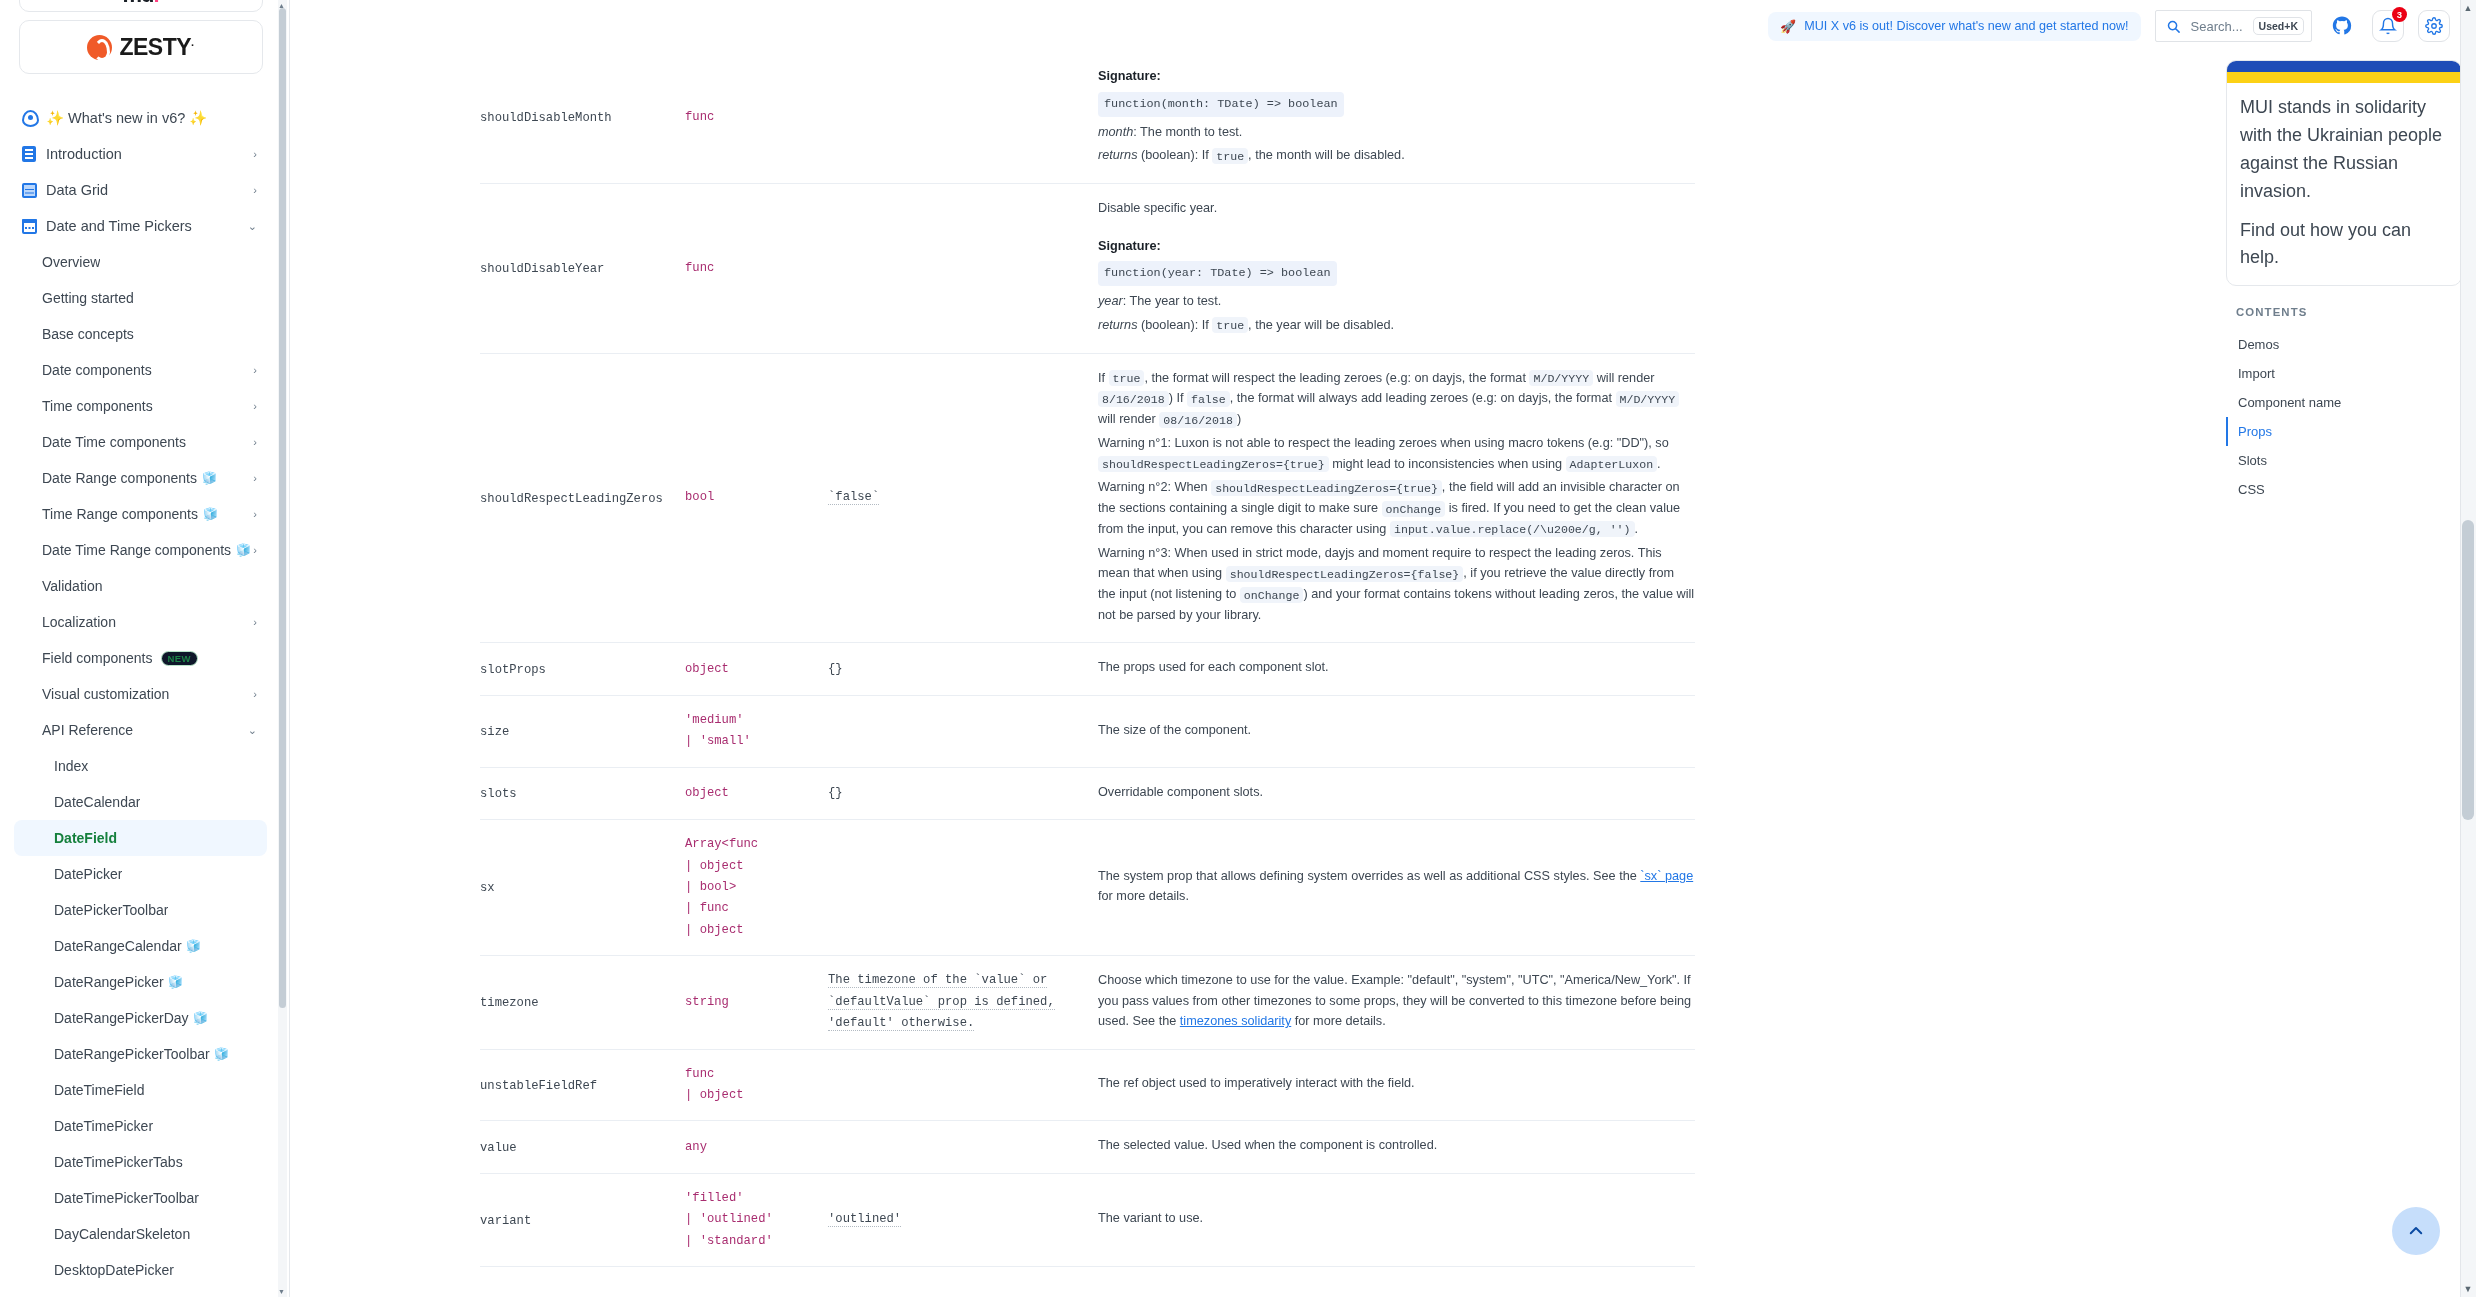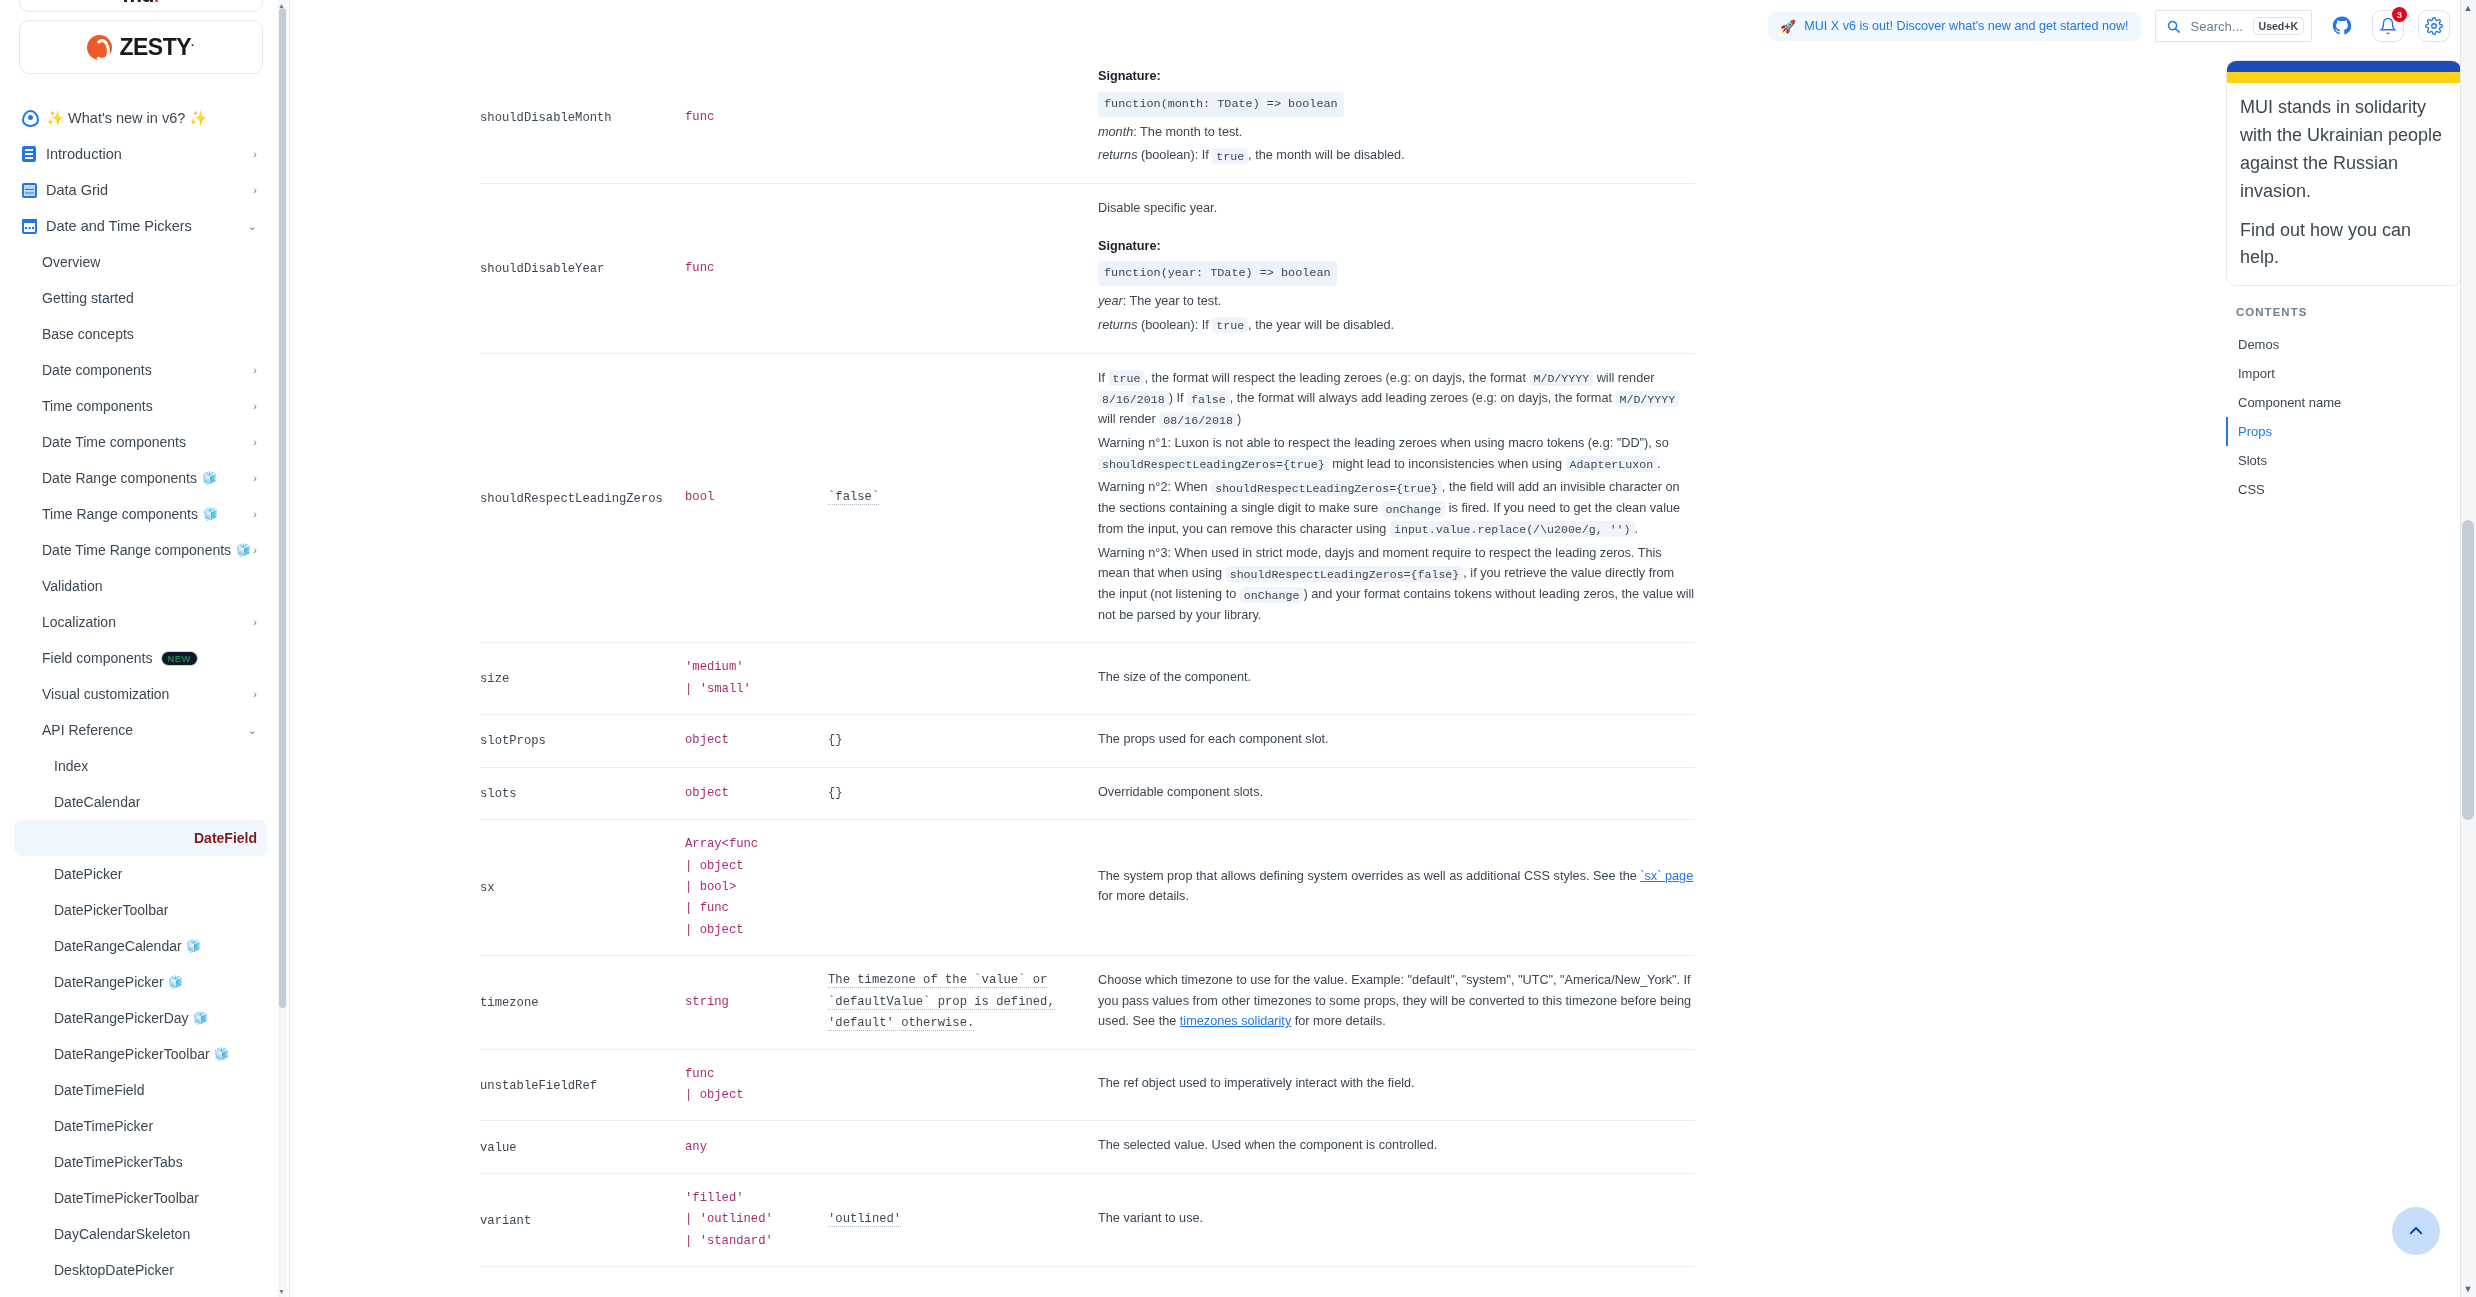--- a/index.html
+++ b/index.html
@@ -57,21 +57,21 @@
     height: 36px; padding: 0 10px 0 8px;
     border-radius: 8px; cursor: pointer;
     font-size: 14.5px; color: #3D4752;
     position: relative;
   }
   .nav-row .ic { width: 24px; flex: 0 0 24px; display: flex; align-items: center; justify-content: flex-start; }
   .nav-row .lbl { white-space: nowrap; overflow: hidden; }
   .nav-row .chev { margin-left: auto; color: #6F7E8C; font-size: 11px; }
   .nav-row.sub { padding-left: 28px; font-size: 14px; }
   .nav-row.sub2 { padding-left: 40px; font-size: 14px; }
-  .nav-row.active { background: #F0F7FF; color: #7f1d1d; font-weight: 600; justify-content: flex-end; }
+  .nav-row.active { background: #F0F7FF; color: #15803d; font-weight: 600; }
   .badge-new {
     display: inline-block; margin-left: 8px;
     font-size: 9.5px; font-weight: 700; letter-spacing: .4px;
     color: #1D8348; background: #0f172a;
     border: 1px solid #B8E6C9; border-radius: 9px;
     padding: 1px 6px; vertical-align: middle;
   }
   .eye-ic { width:17px;height:17px;border:2.2px solid #2277E6;border-radius:50% 50% 50% 50%/60% 60% 40% 40%;position:relative;}
   .eye-ic::after{content:"";position:absolute;left:4px;top:3.5px;width:5px;height:5px;border-radius:50%;background:#2277E6;}
   .doc-ic { width:14px;height:16px;background:#2277E6;border-radius:2px;position:relative;}
@@ -455,37 +455,37 @@
               <td class="c-desc">
                 <div class="desc">
                   <p>If <span class="code-inline">true</span>, the format will respect the leading zeroes (e.g: on dayjs, the format <span class="code-inline">M/D/YYYY</span> will render <span class="code-inline">8/16/2018</span>) If <span class="code-inline">false</span>, the format will always add leading zeroes (e.g: on dayjs, the format <span class="code-inline">M/D/YYYY</span> will render <span class="code-inline">08/16/2018</span>)</p>
                   <p>Warning n°1: Luxon is not able to respect the leading zeroes when using macro tokens (e.g: "DD"), so <span class="code-inline">shouldRespectLeadingZeros={true}</span> might lead to inconsistencies when using <span class="code-inline">AdapterLuxon</span>.</p>
                   <p>Warning n°2: When <span class="code-inline">shouldRespectLeadingZeros={true}</span>, the field will add an invisible character on the sections containing a single digit to make sure <span class="code-inline">onChange</span> is fired. If you need to get the clean value from the input, you can remove this character using <span class="code-inline">input.value.replace(/\u200e/g, '')</span>.</p>
                   <p>Warning n°3: When used in strict mode, dayjs and moment require to respect the leading zeros. This mean that when using <span class="code-inline">shouldRespectLeadingZeros={false}</span>, if you retrieve the value directly from the input (not listening to <span class="code-inline">onChange</span>) and your format contains tokens without leading zeros, the value will not be parsed by your library.</p>
                 </div>
               </td>
             </tr>
             <tr>
+              <td class="c-name"><span class="mono pname">slotProps</span></td>
+              <td class="c-type"><span class="mono ptype">object</span></td>
+              <td class="c-def"><span class="mono pdef-plain">{}</span></td>
+              <td class="c-desc">
+                <div class="desc">
+                  <p>The props used for each component slot.</p>
+                </div>
+              </td>
+            </tr>
+            <tr>
               <td class="c-name"><span class="mono pname">size</span></td>
               <td class="c-type"><span class="mono ptype">'medium'
 | 'small'</span></td>
               <td class="c-def"></td>
               <td class="c-desc">
                 <div class="desc">
                   <p>The size of the component.</p>
-                </div>
-              </td>
-            </tr>
-            <tr>
-              <td class="c-name"><span class="mono pname">slotProps</span></td>
-              <td class="c-type"><span class="mono ptype">object</span></td>
-              <td class="c-def"><span class="mono pdef-plain">{}</span></td>
-              <td class="c-desc">
-                <div class="desc">
-                  <p>The props used for each component slot.</p>
                 </div>
               </td>
             </tr>
             <tr>
               <td class="c-name"><span class="mono pname">slots</span></td>
               <td class="c-type"><span class="mono ptype">object</span></td>
               <td class="c-def"><span class="mono pdef-plain">{}</span></td>
               <td class="c-desc">
                 <div class="desc">
                   <p>Overridable component slots.</p>

